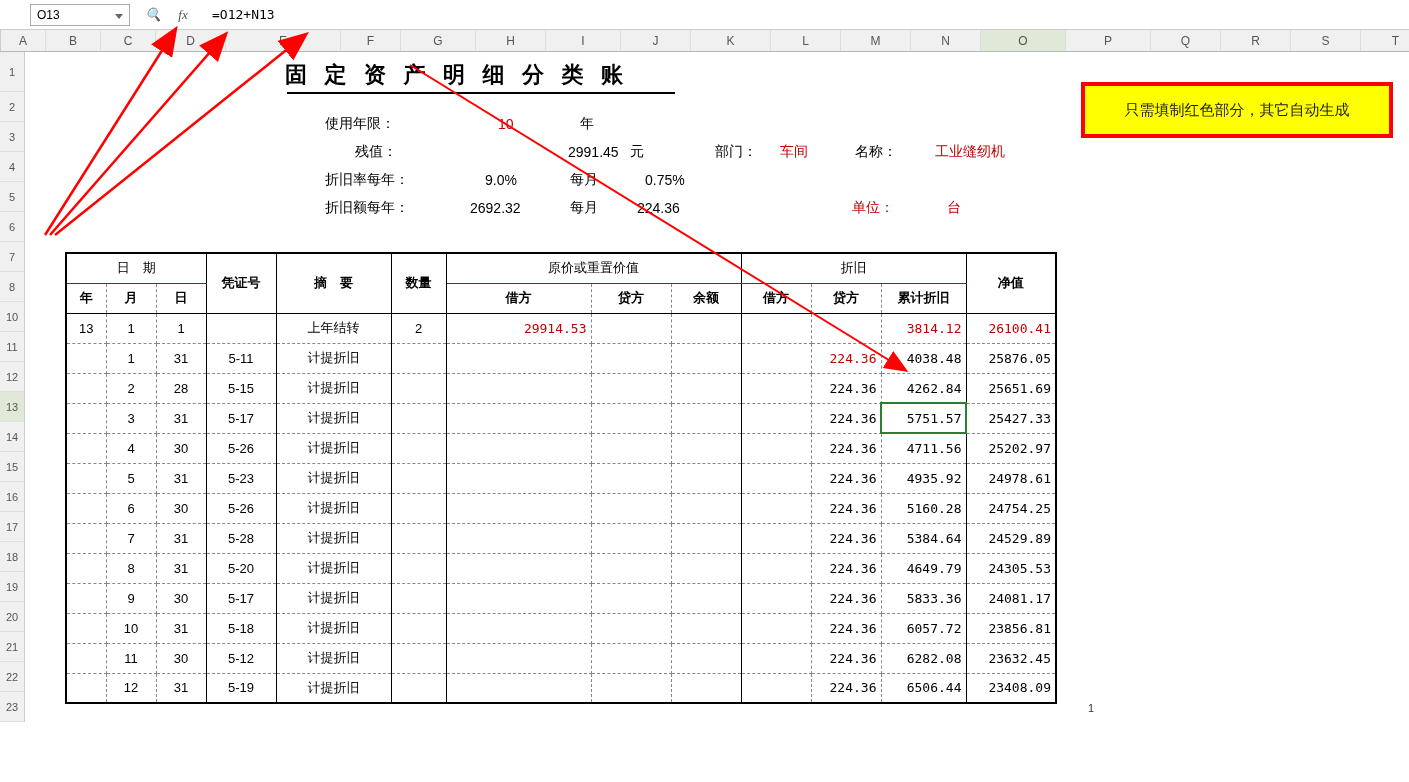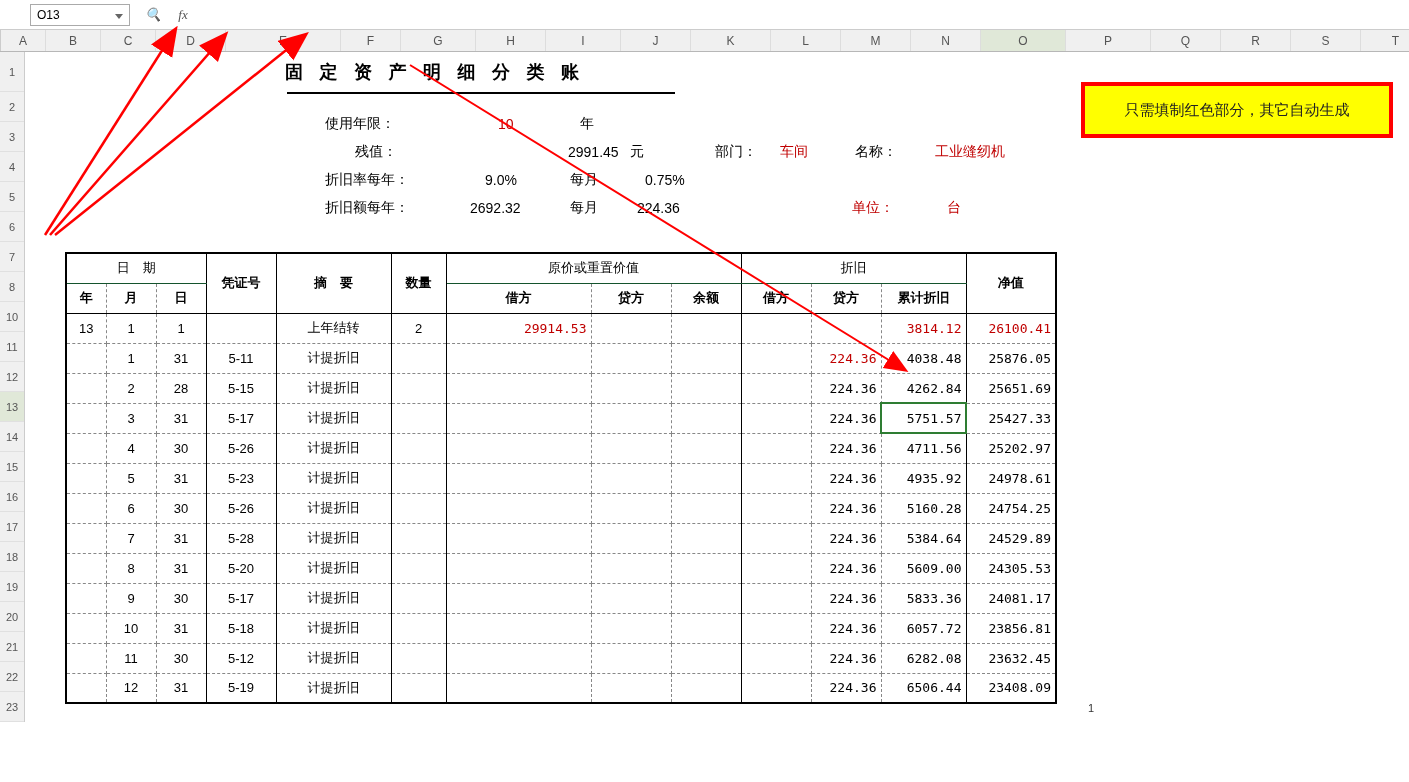--- a/index.html
+++ b/index.html
@@ -13,21 +13,21 @@
   .col-headers { display: flex; height: 22px; border-bottom: 1px solid #b7b7b7; background: #f0f0f0; }
   .row-header-gutter { width: 25px; border-right: 1px solid #ccc; background: #f0f0f0; }
   .col-h { border-right: 1px solid #ddd; display: flex; align-items: center; justify-content: center; color: #555; font-size: 12px; position: relative; }
   .col-h.active { background: #e0e8d8; }
   .grid-body { display: flex; }
   .row-nums { width: 25px; background: #f0f0f0; border-right: 1px solid #ccc; }
   .row-num { height: 30px; display: flex; align-items: center; justify-content: center; color: #555; font-size: 11px; border-bottom: 1px solid #e0e0e0; }
   .row-num.r1 { height: 40px; }
   .row-num.active { background: #e0e8d8; }
   .sheet-area { position: relative; flex: 1; }
-  .title-text { position: absolute; left: 260px; top: 8px; font-size: 18px; font-family: "SimSun","宋体",serif; font-weight: bold; letter-spacing: 6px; }
+  .title-text { position: absolute; left: 260px; top: 8px; font-size: 22px; font-family: "SimSun","宋体",serif; font-weight: bold; letter-spacing: 6px; }
   .title-underline { position: absolute; left: 262px; top: 40px; width: 388px; height: 2px; background: #000; }
   .info-rows { position: absolute; left: 0; top: 58px; width: 100%; }
   .info-row { height: 28px; display: flex; align-items: center; font-size: 14px; }
   .info-label { position: absolute; }
   .red-text { color: #c00000; }
   .callout-box { position: absolute; right: 16px; top: 30px; width: 312px; height: 56px; background: #ffff00; border: 4px solid #ff0000; display: flex; align-items: center; justify-content: center; font-size: 15px; color: #222; }
   .ledger-table { position: absolute; left: 40px; top: 200px; border: 2.5px solid #000; border-collapse: collapse; }
   .ledger-table th, .ledger-table td { border: 1px dashed #888; font-size: 13px; text-align: center; height: 30px; padding: 0 4px; }
   .ledger-table thead th { border-bottom: 1px solid #14532d; }
   .ledger-table .solid-r { border-right: 1px solid #000 !important; }
@@ -44,20 +44,21 @@
 <body>
 
 <div class="formula-bar">
   <div class="name-box">
     <span>O13</span>
   </div>
   <div class="toolbar-icons">
     <span class="icon-zoom">🔍</span>
     <span class="icon-fx">fx</span>
   </div>
+  <input class="formula-input" value="=O12+N13" style="">
 </div>
 
 <div class="col-headers">
   <div class="row-header-gutter"></div>
   <div id="col-headers-inner" style="display:flex;">
       <div class="col-h" style="width: 45px;">A</div>
       <div class="col-h" style="width: 55px;">B</div>
       <div class="col-h" style="width: 55px;">C</div>
       <div class="col-h" style="width: 70px;">D</div>
       <div class="col-h" style="width: 115px;">E</div>
@@ -291,21 +292,21 @@
             <td class="cw-m">8</td>
             <td class="cw-d solid-r">31</td>
             <td class="cw-v solid-r">5-20</td>
             <td class="cw-s solid-r">计提折旧</td>
             <td class="cw-q solid-r"></td>
             <td class="cw-db num"></td>
             <td class="cw-cr num"></td>
             <td class="cw-bal num solid-r"></td>
             <td class="cw-dd num"></td>
             <td class="cw-dc num">224.36</td>
-            <td class="cw-acc num solid-r">5609.00</td>
+            <td class="cw-acc num solid-r">4649.79</td>
             <td class="cw-nv num">24305.53</td>
           </tr>
           <tr>
             <td class="cw-y"></td>
             <td class="cw-m">9</td>
             <td class="cw-d solid-r">30</td>
             <td class="cw-v solid-r">5-17</td>
             <td class="cw-s solid-r">计提折旧</td>
             <td class="cw-q solid-r"></td>
             <td class="cw-db num"></td>

